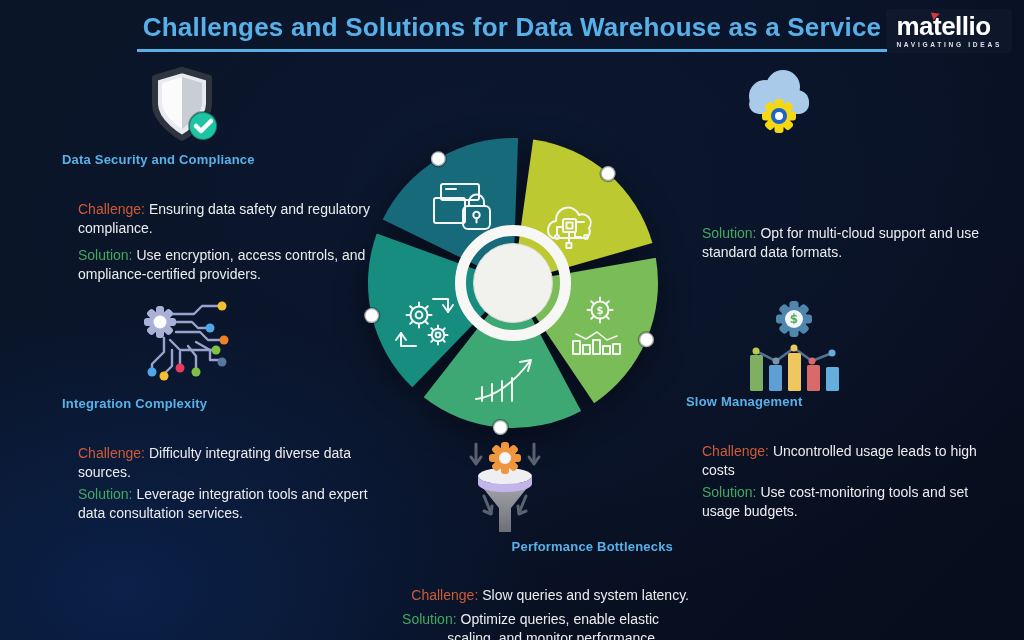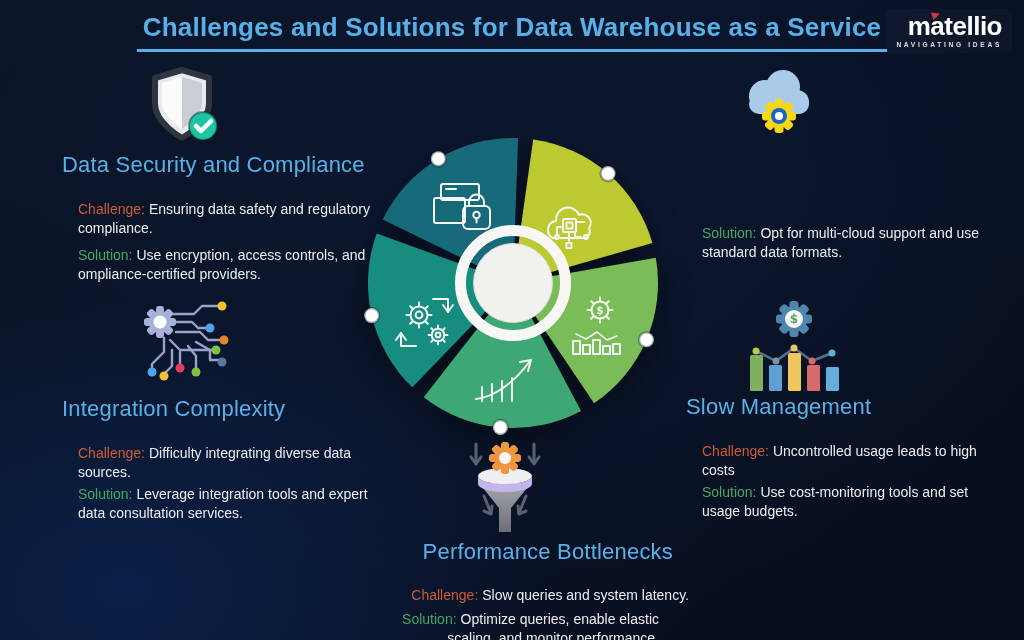--- a/index.html
+++ b/index.html
@@ -10,30 +10,30 @@
       radial-gradient(ellipse 760px 520px at 12% 92%, #0b2149 0%, rgba(11,33,73,0) 55%),
       radial-gradient(ellipse 900px 600px at 50% 30%, #0c1830 0%, rgba(12,24,48,0) 70%),
       linear-gradient(135deg,#0a1526 0%,#091226 45%,#070d1c 100%);
     color:#ededef;
   }
   .title-wrap{position:absolute;top:12px;left:0;right:0;text-align:center;}
   .title{
     display:inline-block;font-size:26px;font-weight:700;color:#57b1e8;
     border-bottom:3px solid #57b1e8;padding:0 6px 6px;letter-spacing:.2px;
   }
-  .logo{position:absolute;top:9px;right:12px;text-align:right;background:rgba(255,255,255,.025);
+  .logo{position:absolute;top:9px;right:12px;text-align:left;background:rgba(255,255,255,.025);
         padding:4px 10px 5px;border-radius:4px;}
   .logo-word{position:relative;font-size:26px;font-weight:700;color:#ffffff;line-height:1;letter-spacing:-.5px;}
   .logo-flag{position:absolute;left:36px;top:-2px;width:0;height:0;
     border-left:8px solid #d9363c;border-top:4px solid transparent;border-bottom:4px solid transparent;
     transform:rotate(-18deg);}
   .logo-tag{font-size:6.6px;font-weight:700;letter-spacing:2.7px;color:#dde2ea;margin-top:2px;}
 
   .abs{position:absolute;}
-  .heading{font-size:22px;font-weight:400;color:#58b2e9;letter-spacing:.2px;}
+  .heading{font-size:13px;font-weight:700;color:#58b2e9;letter-spacing:.2px;}
   .para{font-size:14px;line-height:1.38;margin:16px;color:#ededef;}
   .label{margin-right:4px;}
   .challenge-label{color:#ce5b35;}
   .solution-label{color:#43a860;}
   .center{text-align:right;}
 
   .col-left{left:62px;width:308px;}
   .col-right{left:686px;width:332px;}
   svg{display:block;overflow:visible;}
   .wheel{filter:drop-shadow(0 8px 16px rgba(0,0,0,.45));}

